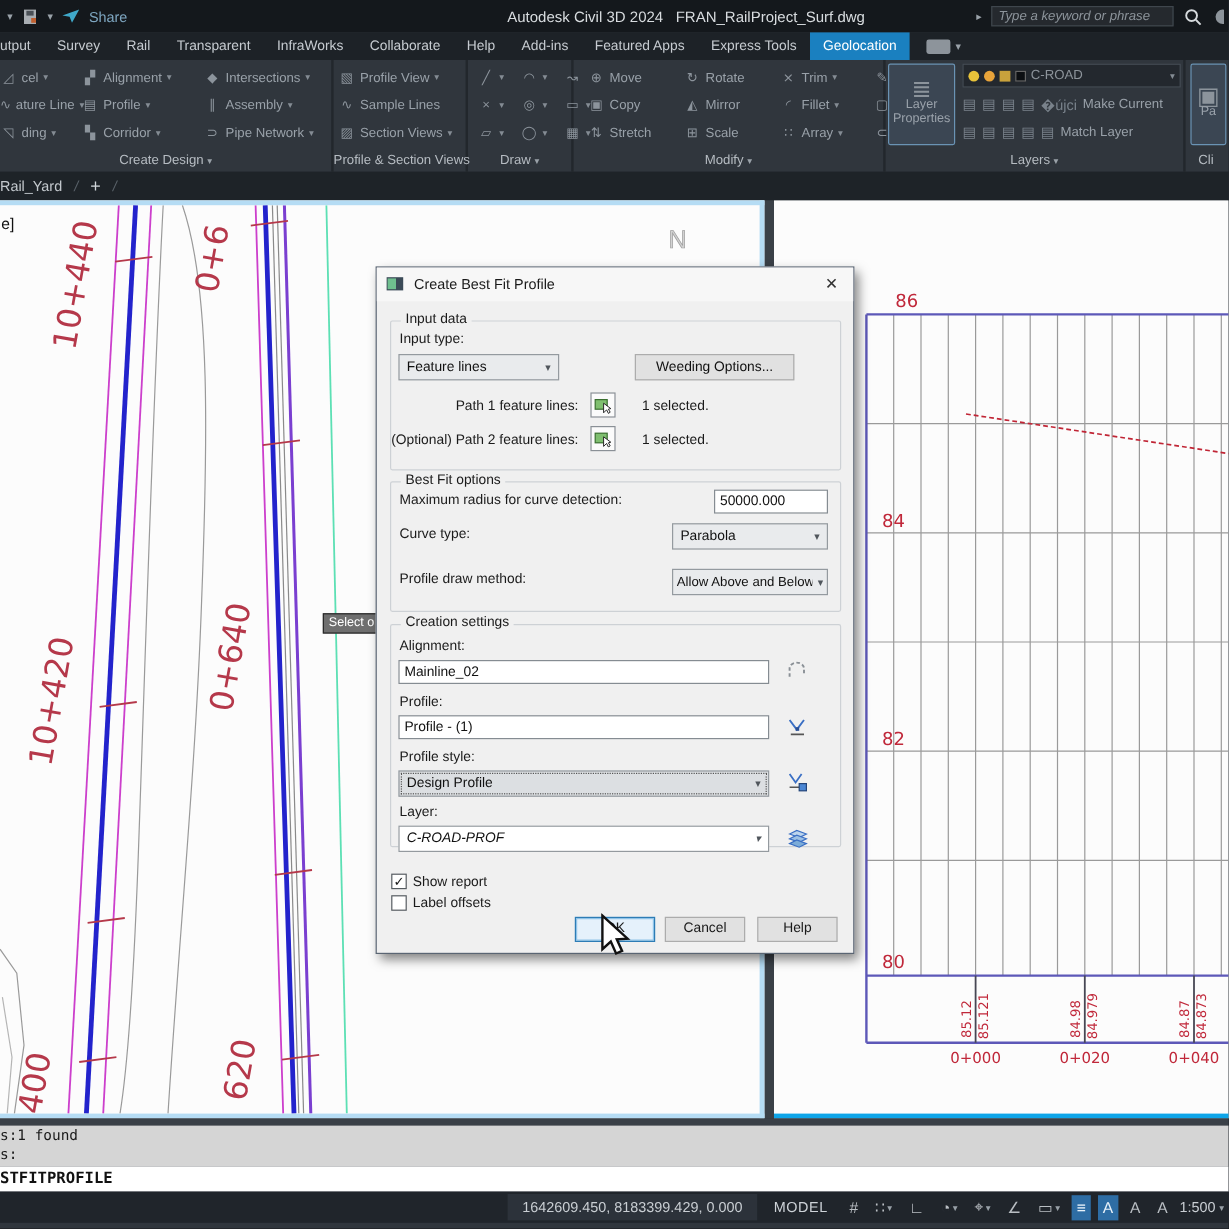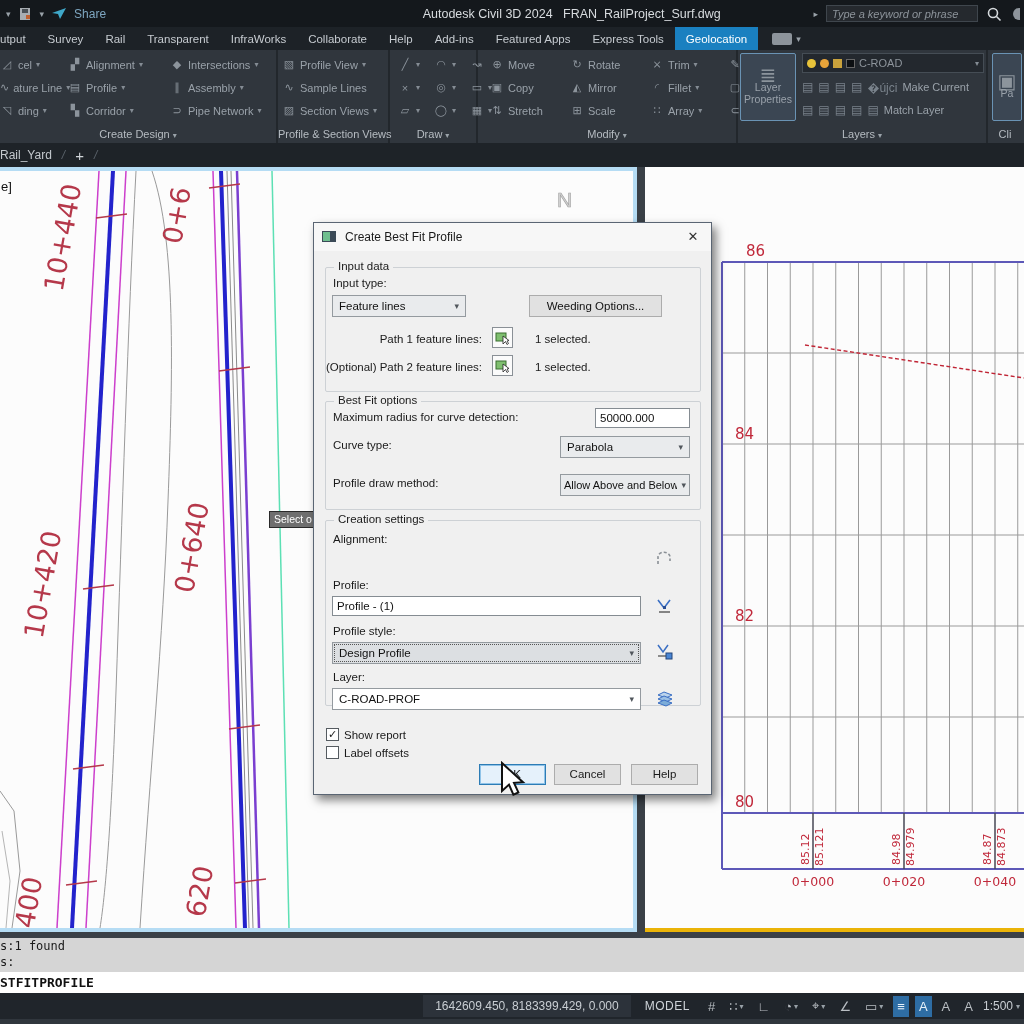--- a/index.html
+++ b/index.html
@@ -57,21 +57,21 @@
   .filetabs { position:absolute; left:0; top:143px; width:1024px; height:24px; background:#1e2328;
               display:flex; align-items:center; color:#c3c8cd; font-size:12px; }
   .ft-sep { color:#5a626a; font-style:italic; margin:0 10px; }
   .ft-plus { color:#d0d5d9; font-size:15px; }
 
   
   .canvas { position:absolute; left:0; top:167px; width:1024px; height:765px; background:#3a4047; }
   .vp-left { position:absolute; left:0; top:0; width:637px; height:765px; background:#fcfcfc;
              border-top:4px solid #b5dcf4; border-right:4px solid #b5dcf4; border-bottom:4px solid #b5dcf4; }
   .vp-right { position:absolute; left:645px; top:0; width:379px; height:765px; background:#fcfcfc;
-              border-bottom:4px solid #eab308; }
+              border-bottom:4px solid #0ea5e9; }
   .vp-label { position:absolute; left:1px; top:8px; color:#111; font-size:13px; }
   .tooltip { position:absolute; left:269px; top:344px; width:53px; height:17px; background:#6f6f6f;
              border:1px solid #2a2a2a; color:#fff; font-size:10.5px; line-height:15px;
              padding-left:4px; overflow:hidden; white-space:nowrap; }
 
   
   .dialog { position:absolute; left:313px; top:55px; width:399px; height:573px; background:#f0f0f0;
             border:1px solid #5a6573; box-shadow:4px 5px 9px rgba(0,0,0,0.5); font-size:11.5px; color:#1a1a1a; }
   .dlg-title { position:absolute; left:0; top:0; right:0; height:28px; background:#f7f7f7;
                display:flex; align-items:center; }
@@ -572,20 +572,21 @@
       <span class="lbl" style="left:19px; top:254px;">Profile draw method:</span>
       <div class="combo" style="left:246px; top:251px; width:130px; font-size:11px; padding:0 3px;">
         <span class="cv">Allow Above and Below</span>
           <span class="ca">▾</span>
       </div>
 
       <div class="grp" style="left:11px; top:297px; width:376px; height:186px;">
         <span class="grp-label">Creation settings</span>
       </div>
       <span class="lbl" style="left:19px; top:310px;">Alignment:</span>
+      <input class="txt" style="left: 18px; top: 327px; width: 309px;" value="Mainline_02">
       <svg style="position:absolute; left:341px; top:328px;" width="18" height="16">
           <path d="M3 13 L3 6 A5 4 0 0 1 15 6 L15 10" fill="none" stroke="#8a9096" stroke-width="1.6" stroke-dasharray="3 2"></path>
         </svg>
       <span class="lbl" style="left:19px; top:356px;">Profile:</span>
       <input class="txt" style="left: 18px; top: 373px; width: 309px;" value="Profile - (1)">
       <svg style="position:absolute; left:342px; top:374px;" width="18" height="18">
           <path d="M2 3 L8 11 L14 3" fill="none" stroke="#3a6fc4" stroke-width="1.6"></path>
           <rect x="7" y="9" width="3" height="3" fill="#2a4f94"></rect>
           <line x1="3" y1="15" x2="14" y2="15" stroke="#555" stroke-width="1.4"></line>
         </svg>
@@ -593,21 +594,21 @@
       <div class="combo" style="left:18px; top:419px; width:309px; background:#dcdfe2; outline:1px dotted #555; outline-offset:-3px;">
         <span class="cv">Design Profile</span>
           <span class="ca">▾</span>
       </div>
       <svg style="position:absolute; left:342px; top:420px;" width="18" height="18">
           <path d="M2 2 L7 9 L12 2" fill="none" stroke="#3a6fc4" stroke-width="1.5"></path>
           <line x1="2" y1="13" x2="10" y2="13" stroke="#555" stroke-width="1.3"></line>
           <rect x="10" y="10" width="6" height="6" fill="#4a86d4" stroke="#23457a" stroke-width="1"></rect>
         </svg>
       <span class="lbl" style="left:19px; top:448px;">Layer:</span>
-      <div class="combo" style="left:18px; top:465px; width:309px; background:#fff;">
+      <div class="combo" style="left:18px; top:465px; width:309px; background:#fff;font-style:italic;">
         <span class="cv">C-ROAD-PROF</span>
           <span class="ca">▾</span>
       </div>
       <svg style="position:absolute; left:342px; top:466px;" width="20" height="18">
           <path d="M2 6 L8 3 L16 6 L10 9 Z" fill="#bcd4ec" stroke="#3a6fc4" stroke-width="1"></path>
           <path d="M2 10 L8 7 L16 10 L10 13 Z" fill="#9cc0e4" stroke="#3a6fc4" stroke-width="1"></path>
           <path d="M2 14 L8 11 L16 14 L10 17 Z" fill="#7cacd8" stroke="#3a6fc4" stroke-width="1"></path>
         </svg>
 
       <div class="chk" style="left:12px; top:505px;">

